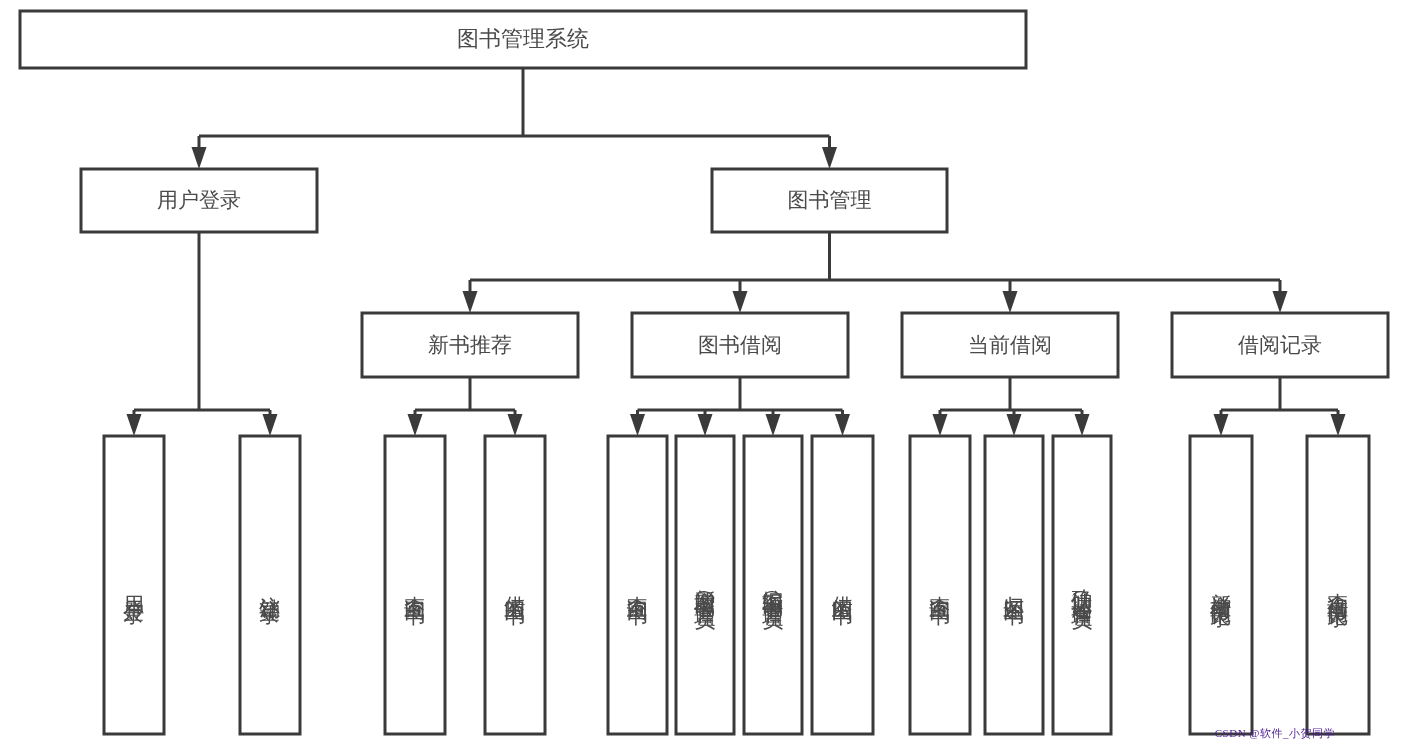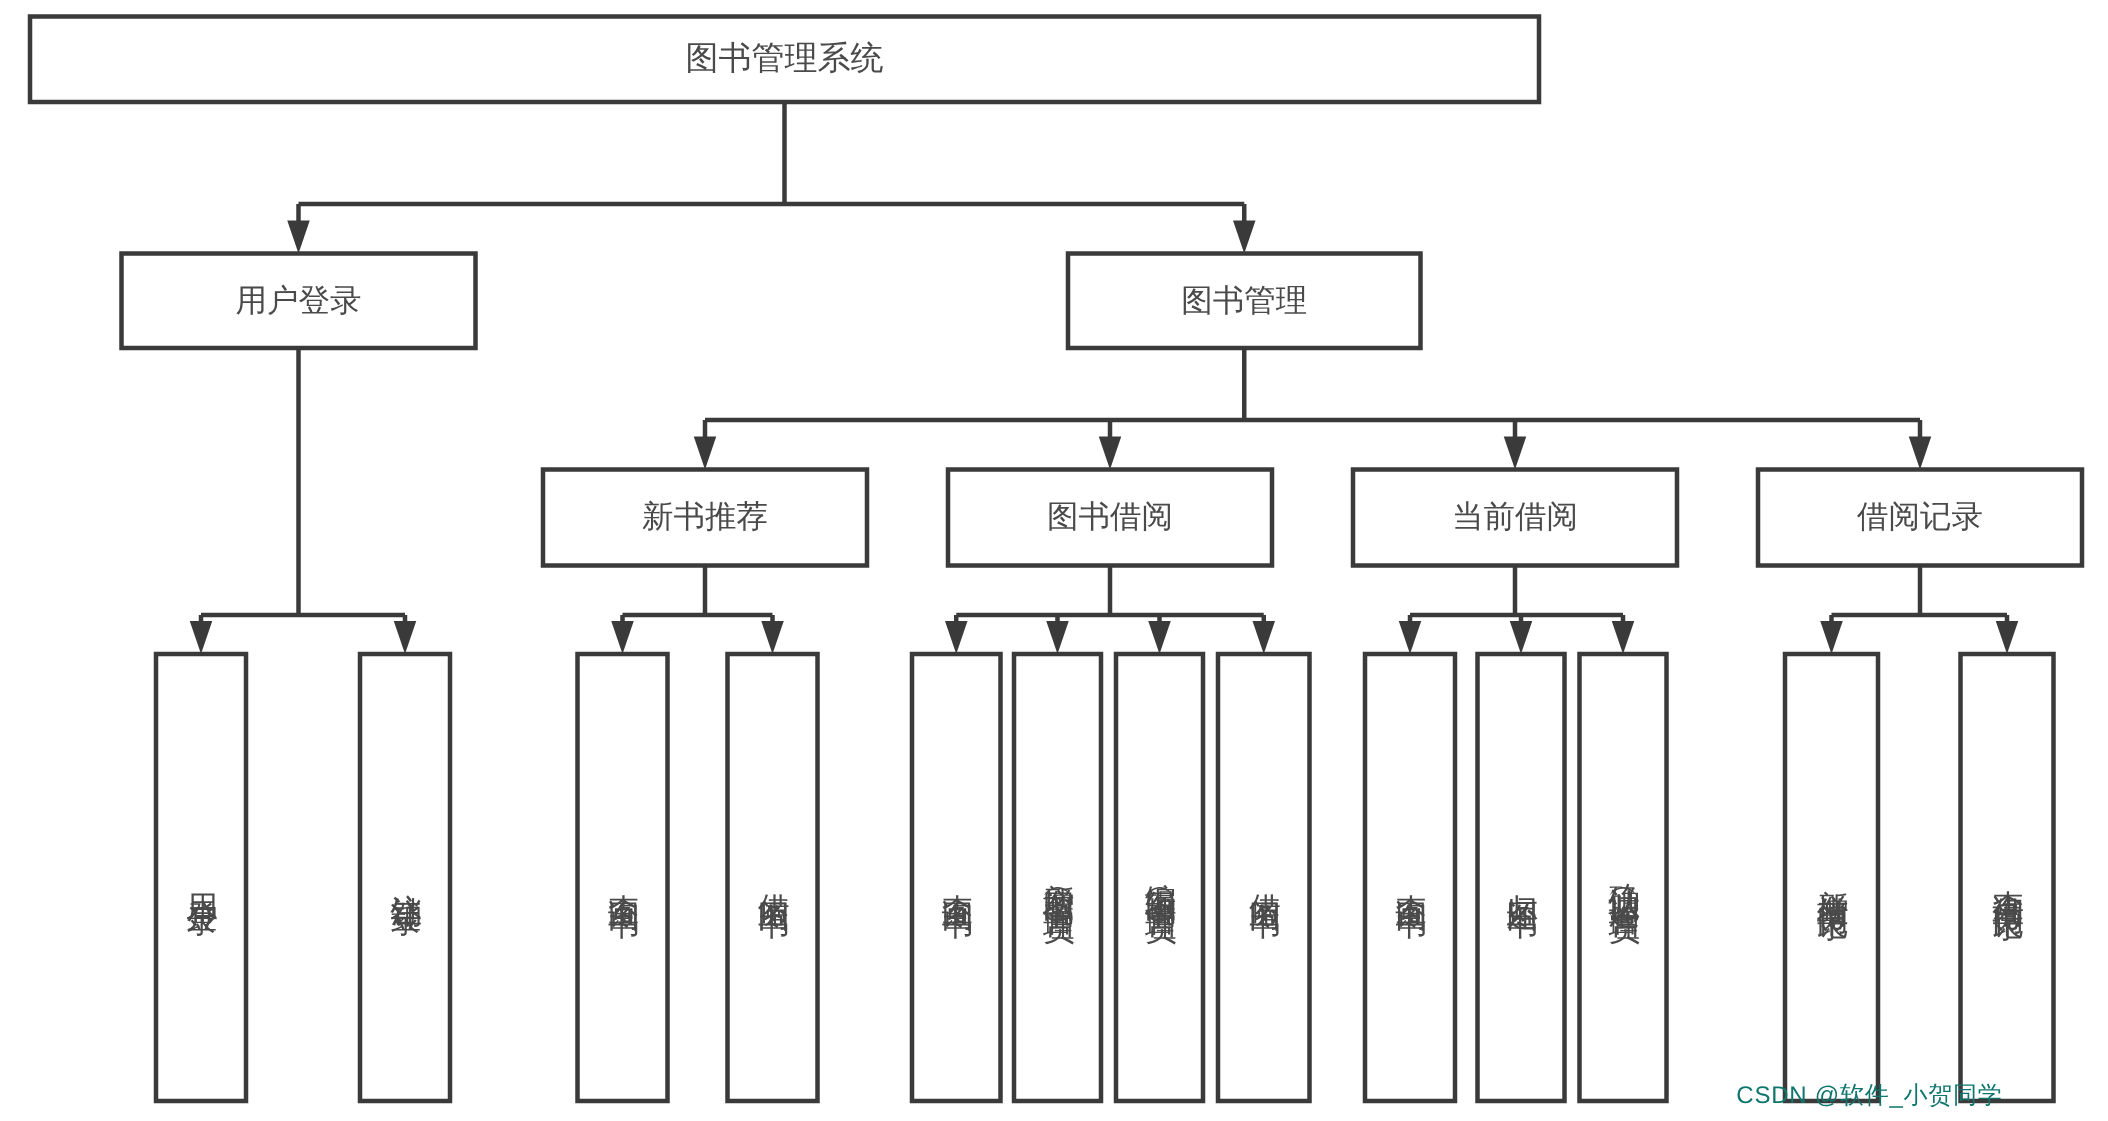--- a/index.html
+++ b/index.html
@@ -68,23 +68,23 @@
     font-size: 21px;
     line-height: 1.32;
     letter-spacing: 3px;
     color: #4a4a4a;
     white-space: nowrap;
   }
   .watermark {
     position: absolute;
     right: 8px;
     bottom: 6px;
-    font-family: Liberation Sans, sans-serif;
-    font-size: 16px;
-    color: #0f766e;
+    font-family: Liberation Serif, serif;
+    font-size: 11px;
+    color: #4c1d95;
     letter-spacing: 0.5px;
     user-select: none;
   }
 </style>
 </head>
 <body>
 
 <div id="diagram-root">
 
   <svg class="diagram-canvas" viewBox="0 0 1405 747">

